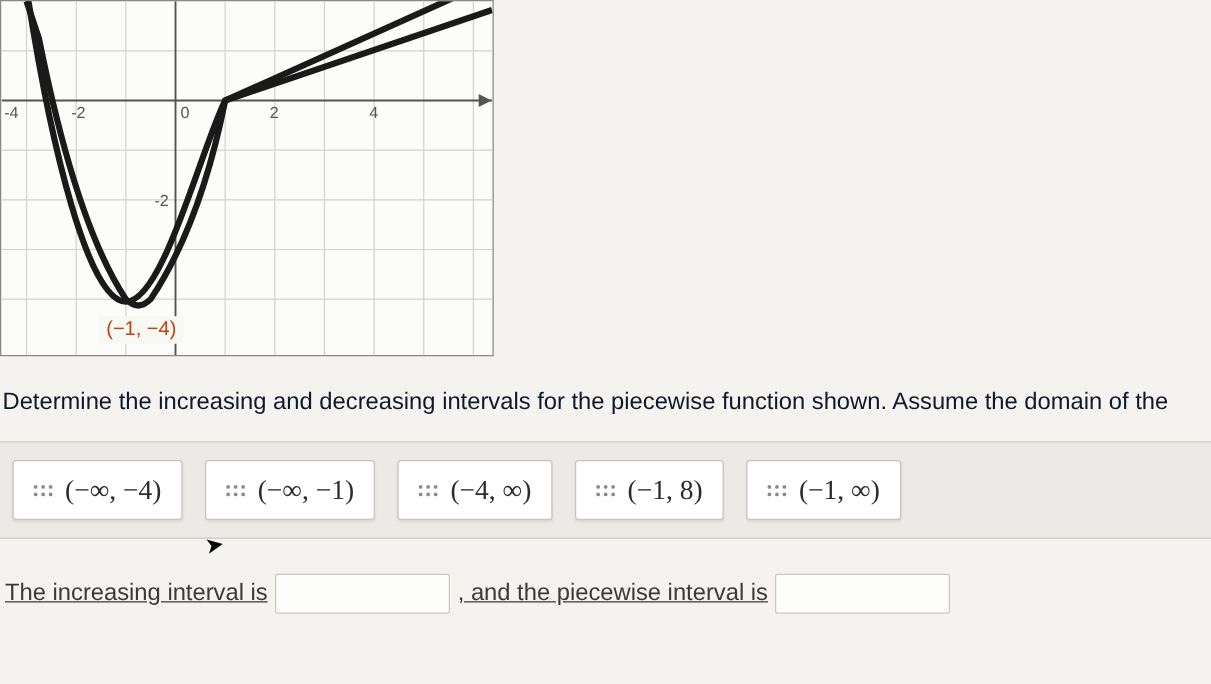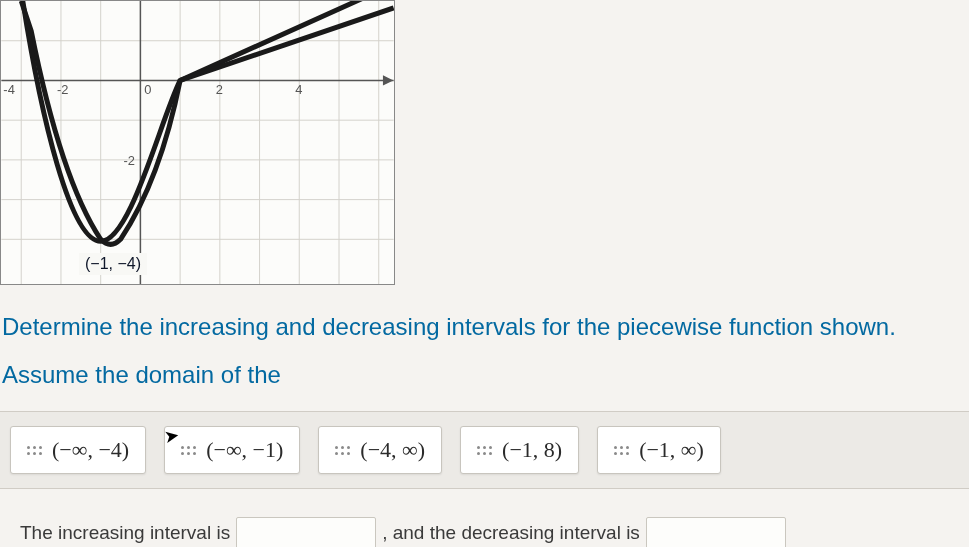--- a/index.html
+++ b/index.html
@@ -28,25 +28,25 @@
       width: 100%;
       height: 100%;
     }
     .vertex-label {
       position: absolute;
       left: 78px;
       top: 252px;
       background: #f8f8f5;
       padding: 2px 6px;
       font-size: 16px;
+      color: #c2410c;
+    }
+    .question-text {
+      font-size: 19px;
       color: #0f172a;
-    }
-    .question-text {
-      font-size: 24px;
-      color: #0369a1;
       line-height: 2.0;
       padding: 0 2px;
       margin-bottom: 8px;
     }
     .options-bar {
       background: #eceae6;
       border-top: 1px solid #d0ccc5;
       border-bottom: 1px solid #d0ccc5;
       padding: 14px 10px;
       display: flex;
@@ -89,21 +89,22 @@
       color: #000;
       pointer-events: none;
       transform: rotate(-10deg);
     }
     .answer-line {
       font-size: 19px;
       color: #3a3a3a;
       display: flex;
       align-items: center;
       gap: 6px;
-      padding: 0 20px;
+      padding: 0 4px;
+      text-decoration: underline;
     }
     .drop-zone {
       display: inline-block;
       min-width: 140px;
       height: 32px;
       background: #fdfdfb;
       border: 1px solid #cac7bf;
       border-radius: 2px;
       vertical-align: middle;
     }
@@ -216,15 +217,15 @@
       </span>
     <span>(−1, ∞)</span>
   </div>
 </div>
 
 <div class="cursor-arrow">➤</div>
 
 <div class="answer-line">
   <span>The increasing interval is</span>
   <span class="drop-zone"></span>
-  <span>, and the decreasing interval is</span>
+  <span>, and the piecewise interval is</span>
   <span class="drop-zone"></span>
 </div>
 
 </body></html>

